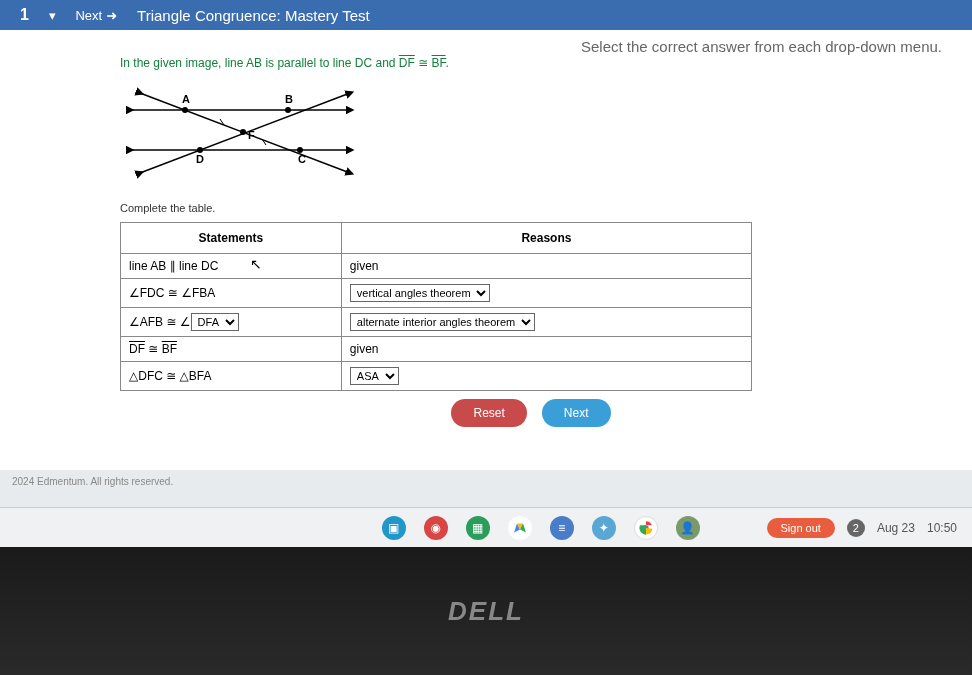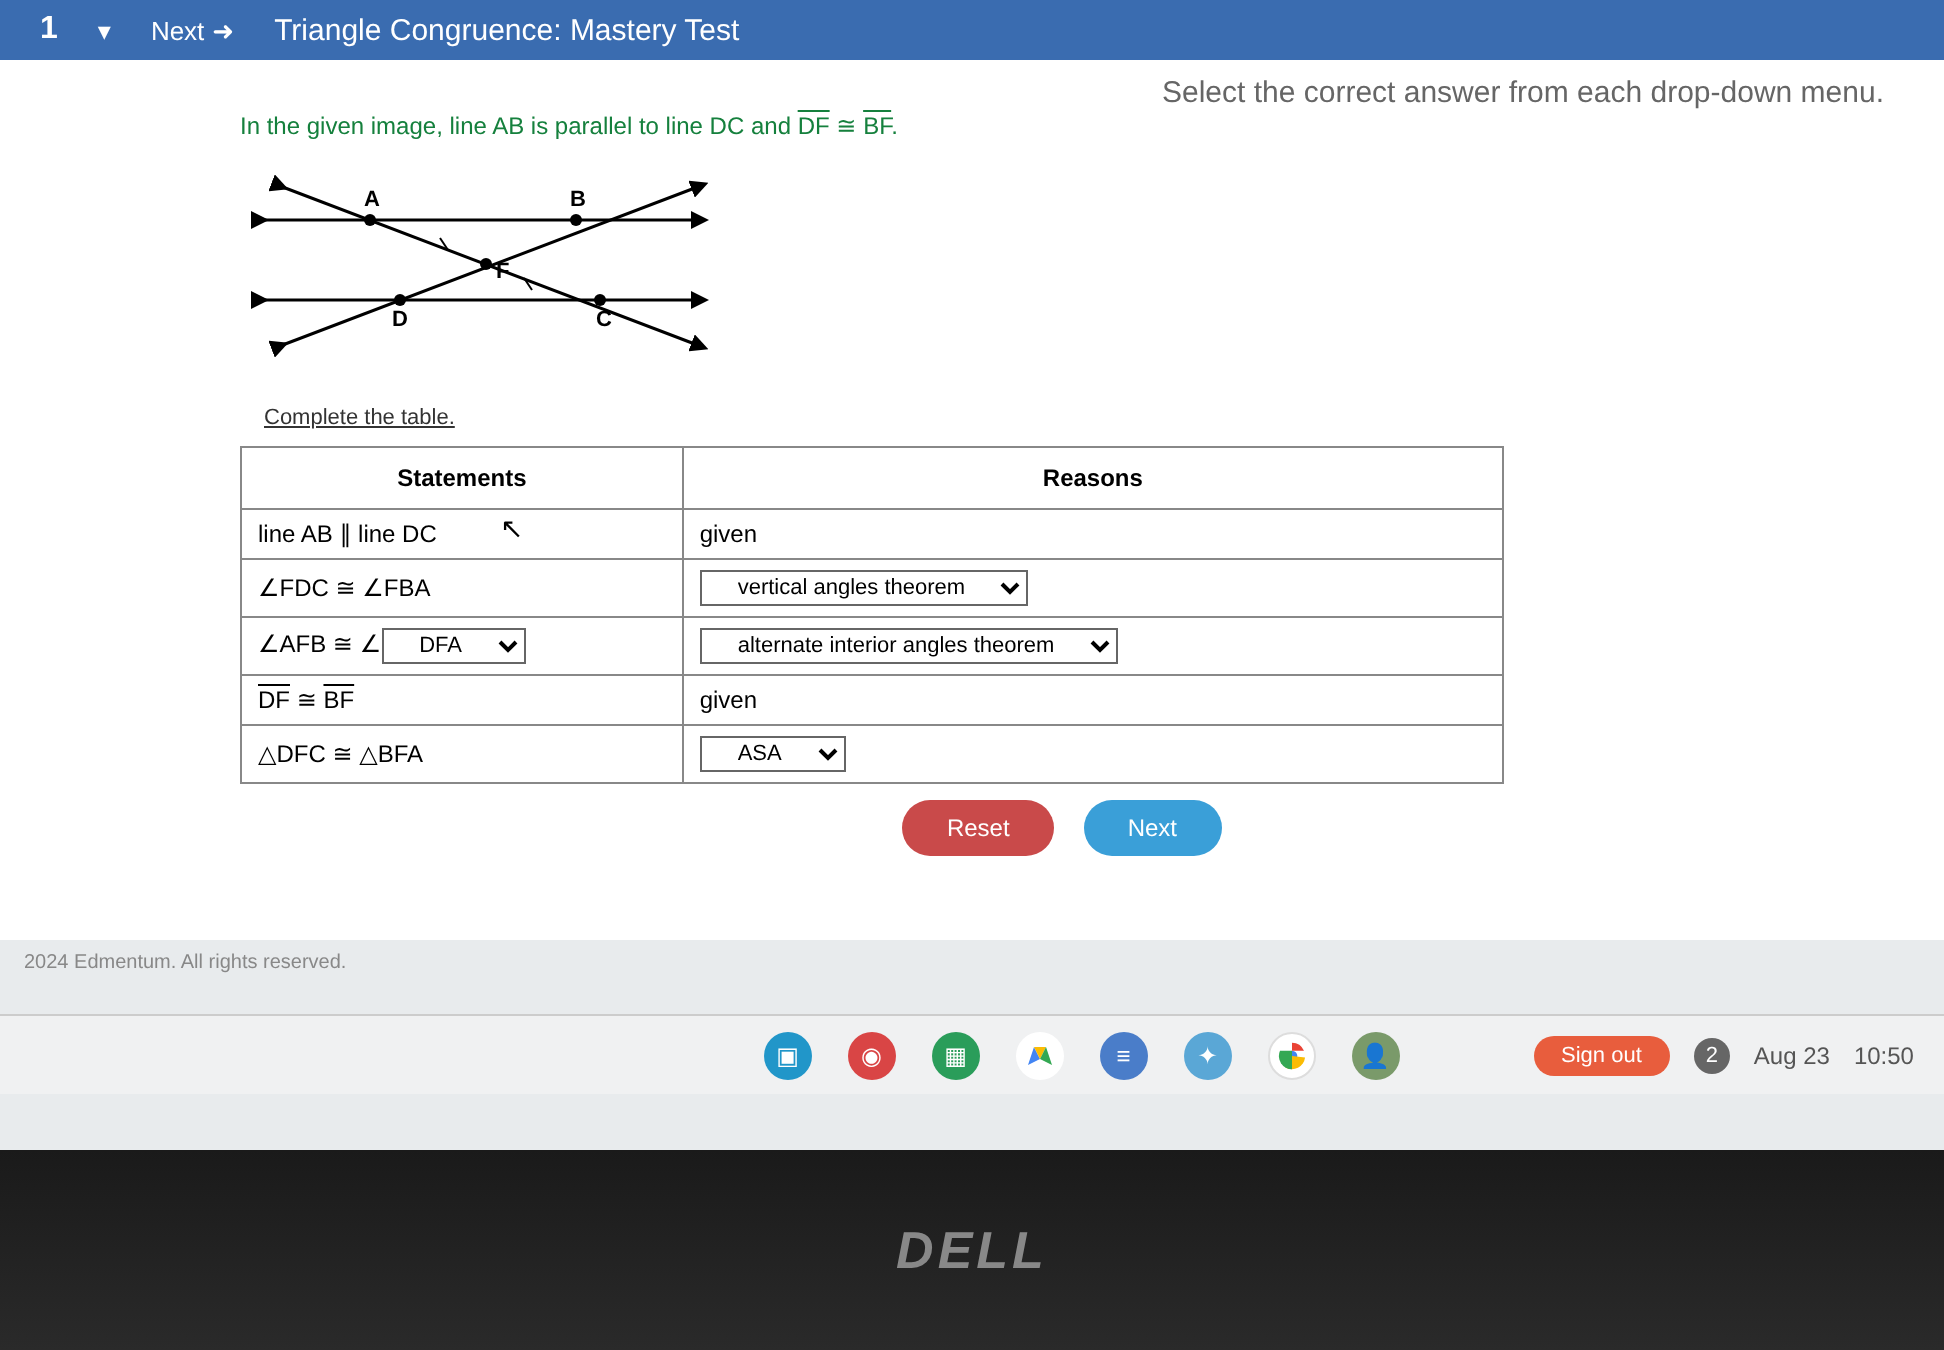--- a/index.html
+++ b/index.html
@@ -31,21 +31,21 @@
       min-height: 440px;
     }
     .instr { font-size: 15px; color: #666; margin-bottom: 1px; text-align: right; }
     .problem-text { font-size: 12px; color: #15803d; margin-bottom: 10px; }
     .overline { text-decoration: overline; }
     .diagram {
       width: 250px;
       height: 95px;
       margin: 5px 0 10px 0;
     }
-    .complete { font-size: 11px; color: #333; margin: 8px 12px; text-decoration: underline; }
+    .complete { font-size: 11px; color: #333; margin: 8px 0; }
     .proof-table {
       border-collapse: collapse;
       width: 632px;
       font-size: 12px;
     }
     .proof-table th, .proof-table td {
       border: 1px solid #888;
       padding: 5px 8px;
       text-align: left;
       vertical-align: middle;
@@ -53,21 +53,21 @@
     .proof-table th {
       text-align: center;
       font-weight: bold;
       background: white;
       padding: 8px;
     }
     .proof-table td.stmt { width: 35%; }
     .proof-table td.reason { width: 65%; }
     .proof-table select {
       font-size: 11px;
-      padding: 1px 14px;
+      padding: 1px 2px;
       border: 1px solid #666;
       background: white;
     }
     .btn-row {
       display: flex;
       gap: 15px;
       justify-content: center;
       margin-top: 8px;
     }
     .btn {
@@ -113,21 +113,21 @@
       font-size: 11px;
     }
     .badge-num {
       background: #666; color: white; border-radius: 50%;
       width: 18px; height: 18px; display: flex;
       align-items: center; justify-content: center; font-size: 11px;
     }
     .laptop-bottom {
       position: absolute;
       bottom: 0; left: 0; right: 0;
-      height: 100px;
+      height: 128px;
       background: linear-gradient(#1a1a1a, #2a2a2a);
       display: flex;
       align-items: center;
       justify-content: center;
     }
     .dell-logo {
       color: #888;
       font-size: 26px;
       font-weight: bold;
       letter-spacing: 2px;

